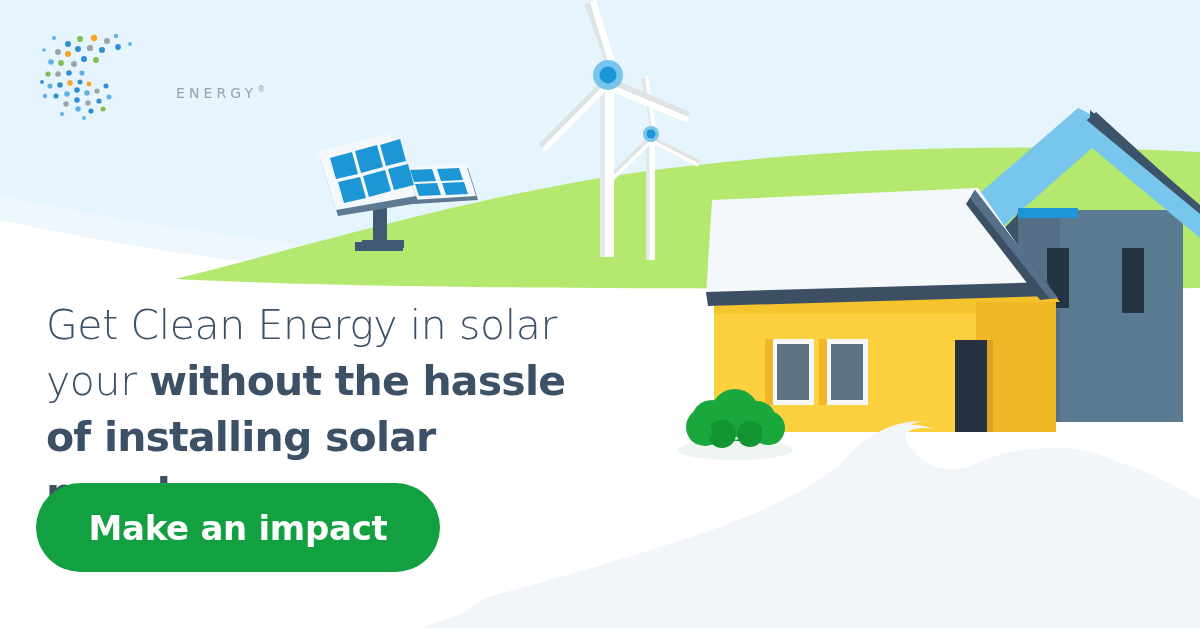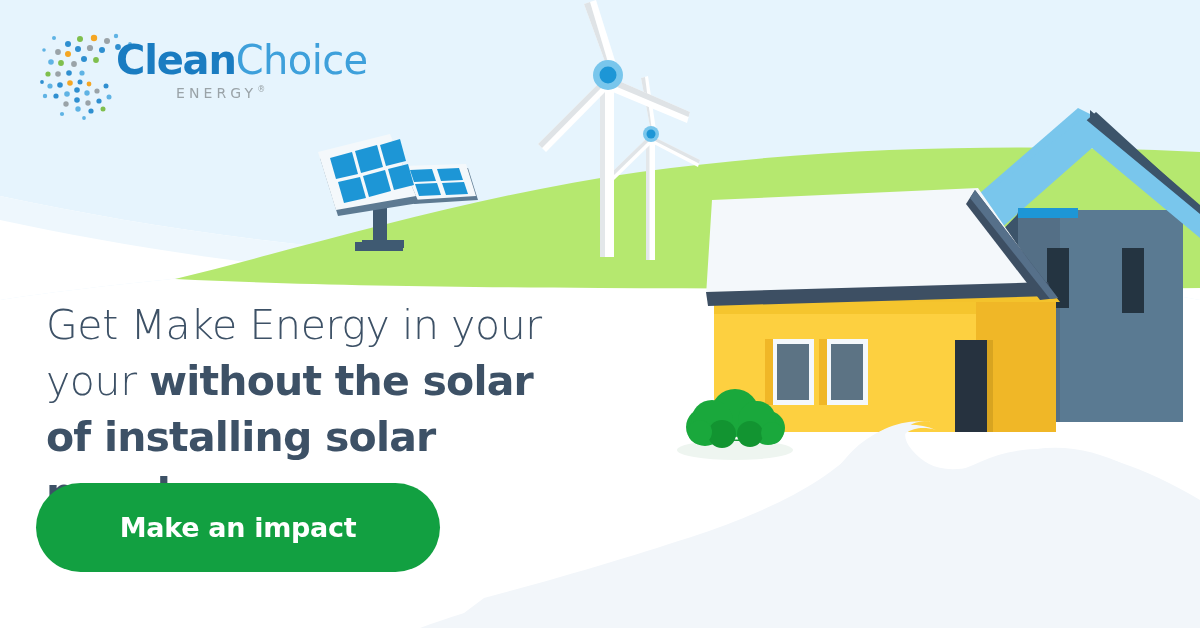--- a/index.html
+++ b/index.html
@@ -72,21 +72,21 @@
   #cta {
     position:absolute;
     left:36px; top:483px;
     width:404px; height:89px;
     border:none;
     border-radius:45px;
     background:#12a041;
     color:#ffffff;
     font-family:"DejaVu Sans", sans-serif;
     font-weight:bold;
-    font-size:27px;
+    font-size:34px;
     letter-spacing:-0.3px;
     cursor:pointer;
     display:flex;
     align-items:center;
     justify-content:center;
     line-height:1;
   }
 </style>
 </head>
 <body>
@@ -295,29 +295,26 @@
       <circle cx="5" cy="66" r="2.2" fill="#5fb3e4"></circle>
       <circle cx="2" cy="52" r="1.9" fill="#2f8fd0"></circle>
       <circle cx="22" cy="84" r="2.1" fill="#5fb3e4"></circle>
       <circle cx="44" cy="88" r="1.9" fill="#5fb3e4"></circle>
       <circle cx="76" cy="6" r="2.2" fill="#5fb3e4"></circle>
       <circle cx="90" cy="14" r="1.9" fill="#5fb3e4"></circle>
       <circle cx="14" cy="8" r="2.0" fill="#5fb3e4"></circle>
       <circle cx="4" cy="20" r="1.8" fill="#5fb3e4"></circle>
     </svg>
 
-    <div id="logo-text-row">
-      <span id="logo-clean">Clean</span><span id="logo-choice">Choice</span>
-    </div>
     <div id="logo-energy-row">
       <span id="logo-energy">ENERGY</span><span id="logo-reg">®</span>
     </div>
   </div>
 
   <div id="headline">
-    <span class="light">Get Make Energy in your</span><br>
-    <span class="light">your </span><span class="bold">without the solar</span><br>
+    <span class="light">Get Clean Energy in solar</span><br>
+    <span class="light">your </span><span class="bold">without the hassle</span><br>
     <span class="bold">of installing solar panels</span><span class="light">.</span>
   </div>
 
   <button id="cta">Make an impact</button>
 
 </div>
 
 </body></html>

